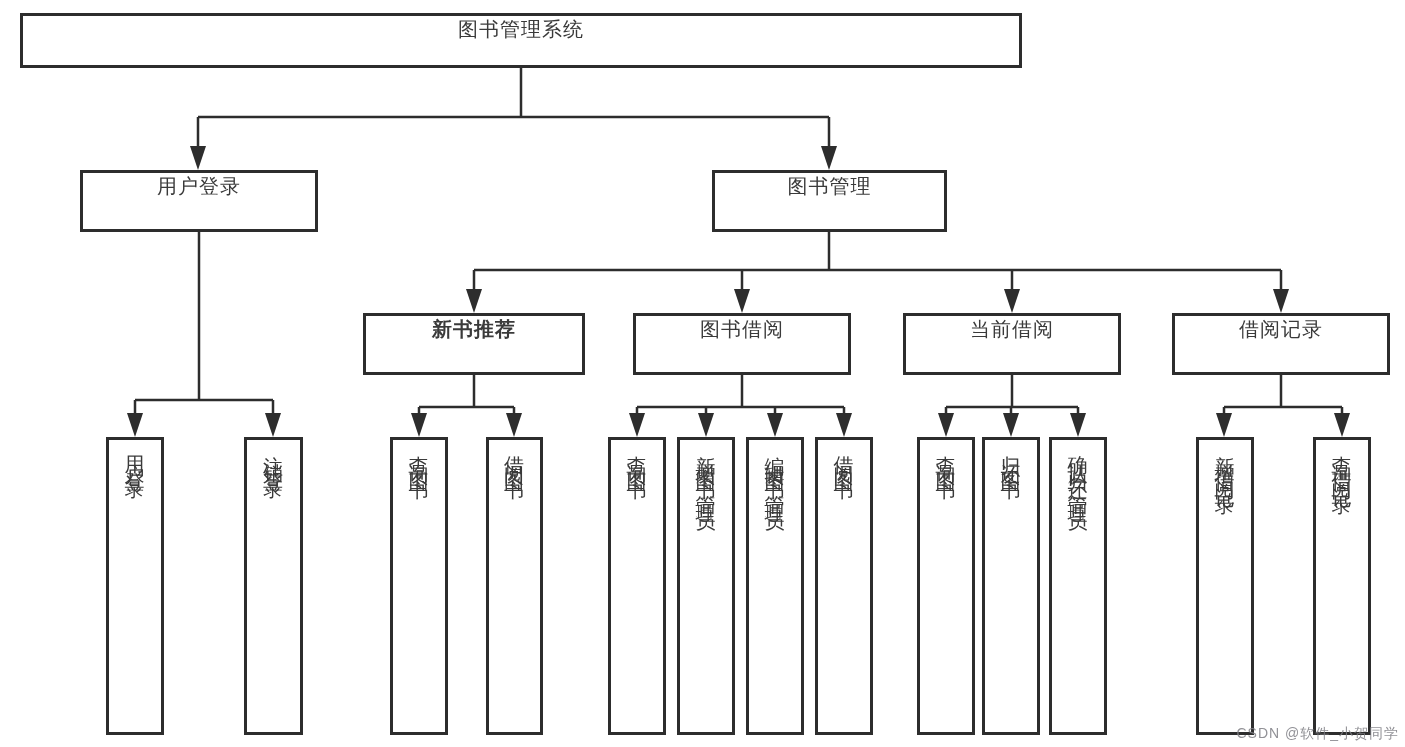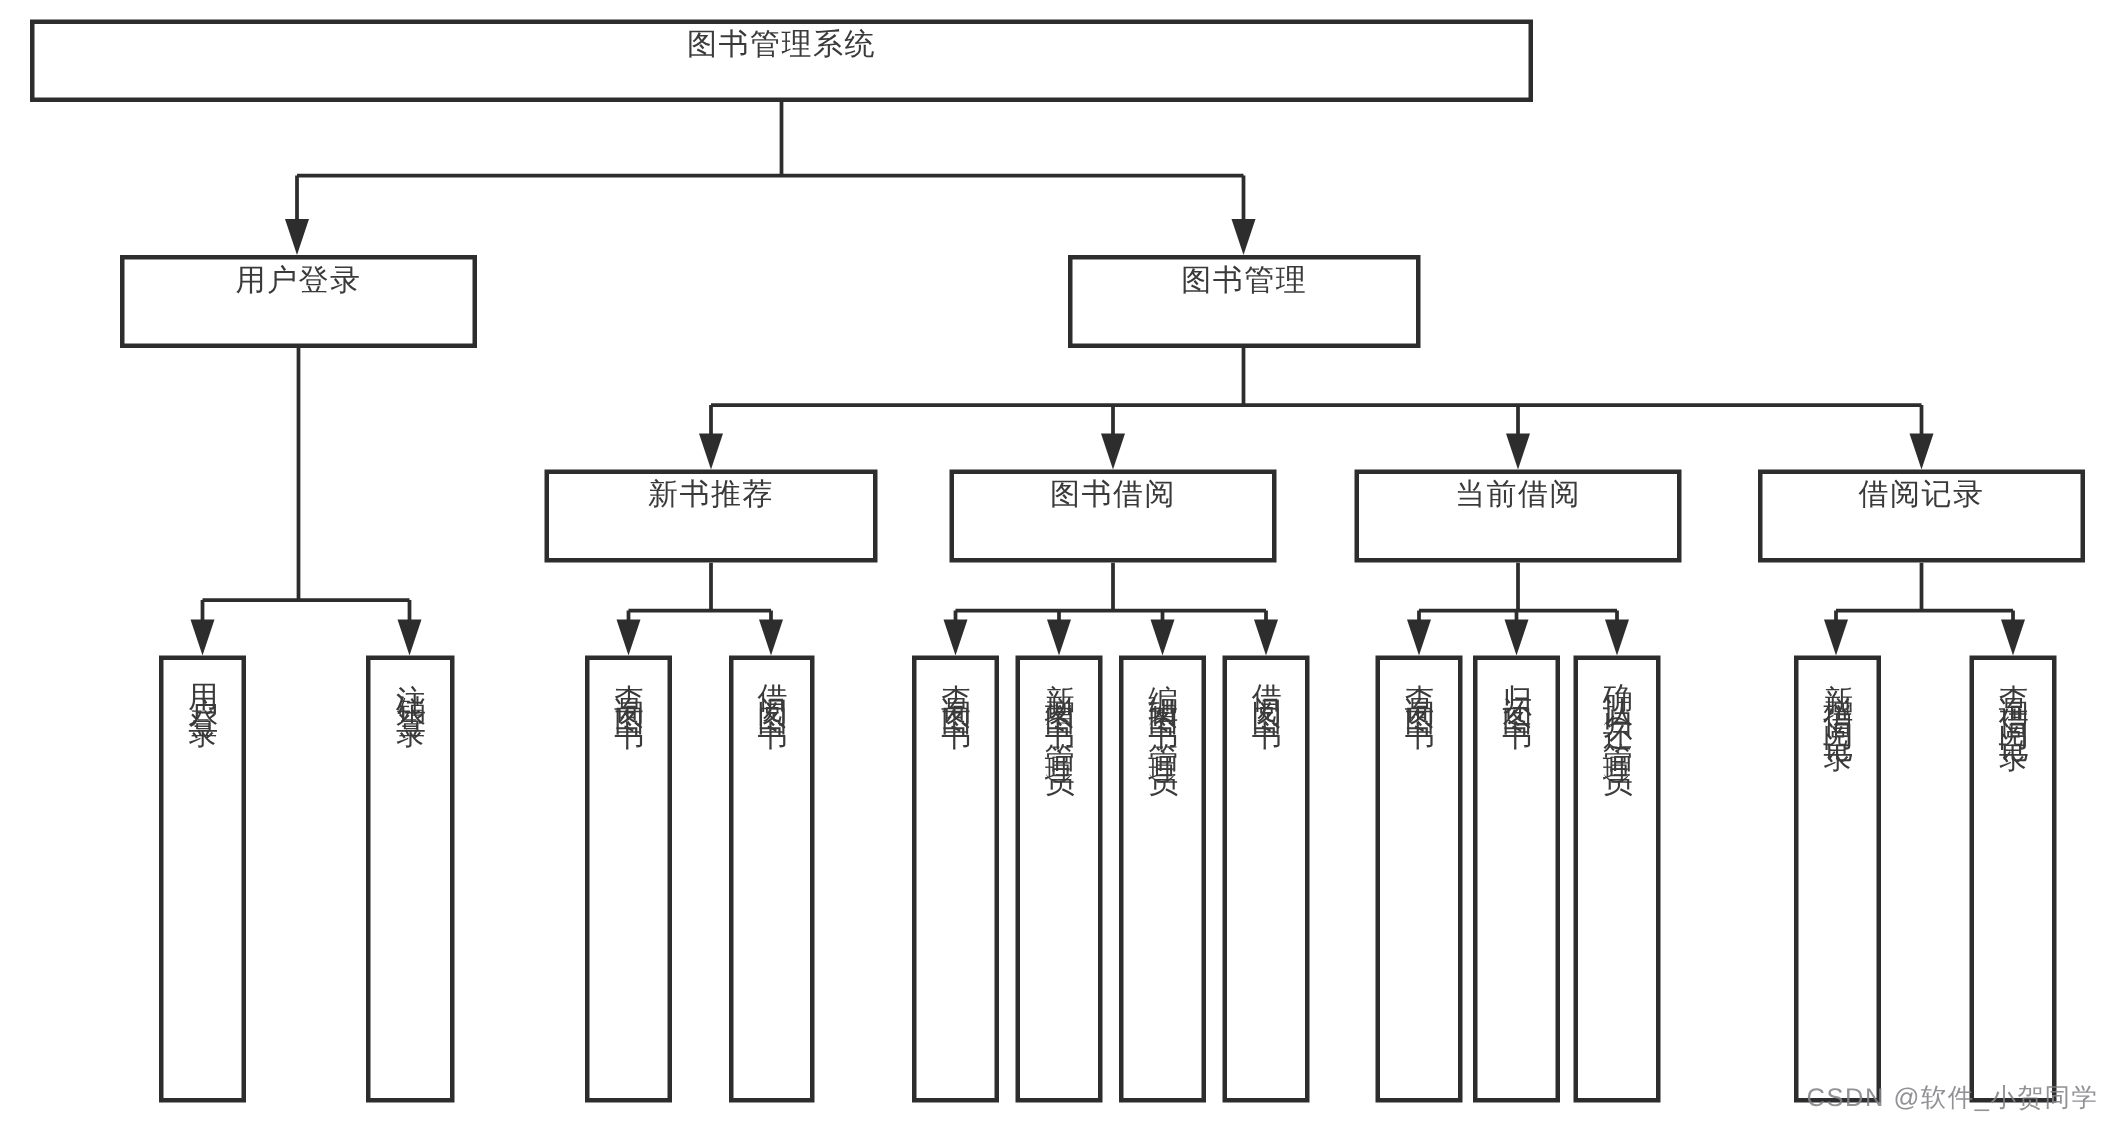--- a/index.html
+++ b/index.html
@@ -49,21 +49,21 @@
     letter-spacing: 8px;
     font-size: 20px;
     color: #3a3a3a;
     line-height: 1.1;
     white-space: nowrap;
   }
   .watermark {
     position: absolute;
     right: 6px;
     bottom: 4px;
-    font-size: 17px;
+    font-size: 14px;
     color: rgba(130, 130, 135, 0.88);
     letter-spacing: 1px;
     z-index: 5;
     margin-left: 45px;
   }
 </style>
 </head>
 <body>
 
 <div id="canvas">
@@ -119,21 +119,21 @@
     <span>图书管理系统</span>
   </div>
 
   <div class="node lvl2" style="left:80px; width:238px;">
     <span>用户登录</span>
   </div>
   <div class="node lvl2" style="left:712px; width:235px;">
     <span>图书管理</span>
   </div>
 
-  <div class="node lvl3" style="left:363px; width:222px;">
+  <div class="node lvl3" style="left:363px; width:222px;font-weight:bold;">
     <span>新书推荐</span>
   </div>
   <div class="node lvl3" style="left:633px; width:218px;">
     <span>图书借阅</span>
   </div>
   <div class="node lvl3" style="left:903px; width:218px;">
     <span>当前借阅</span>
   </div>
   <div class="node lvl3" style="left:1172px; width:218px;">
     <span>借阅记录</span>

